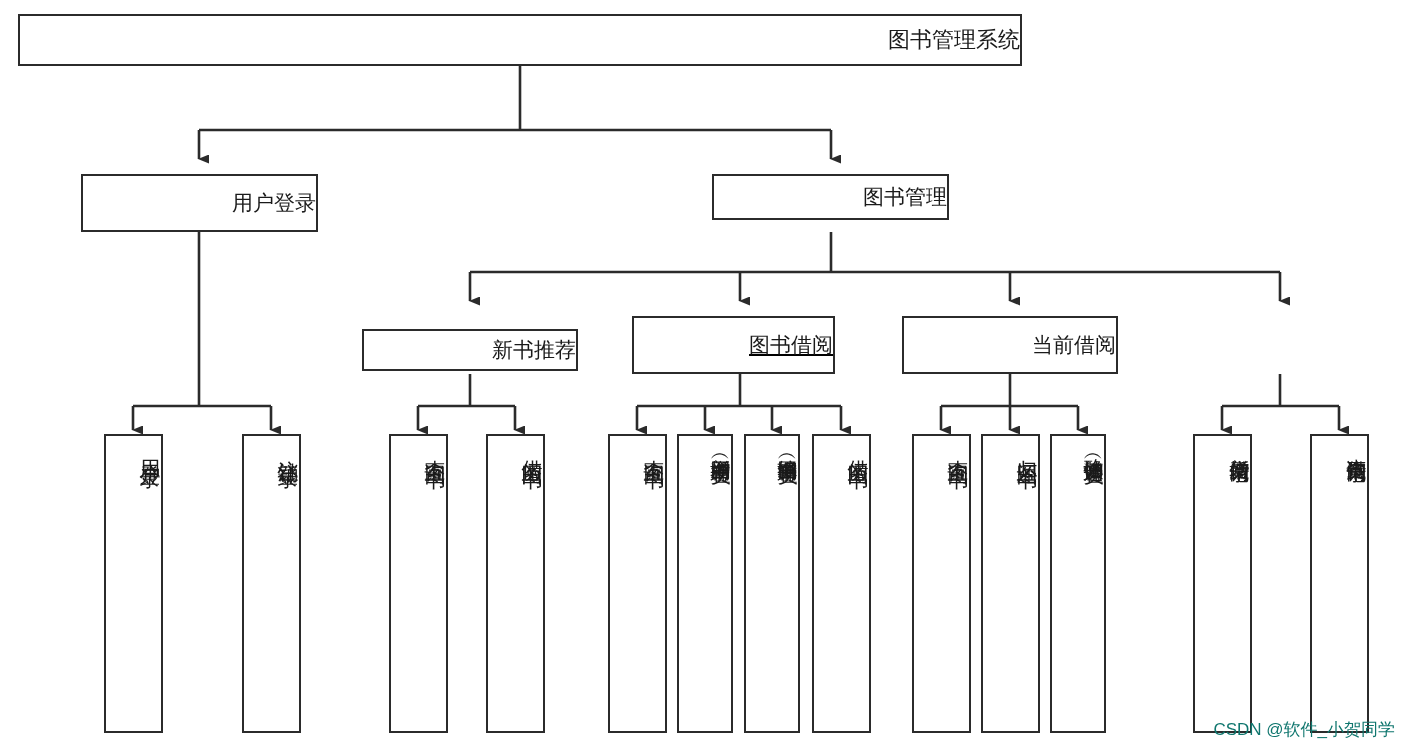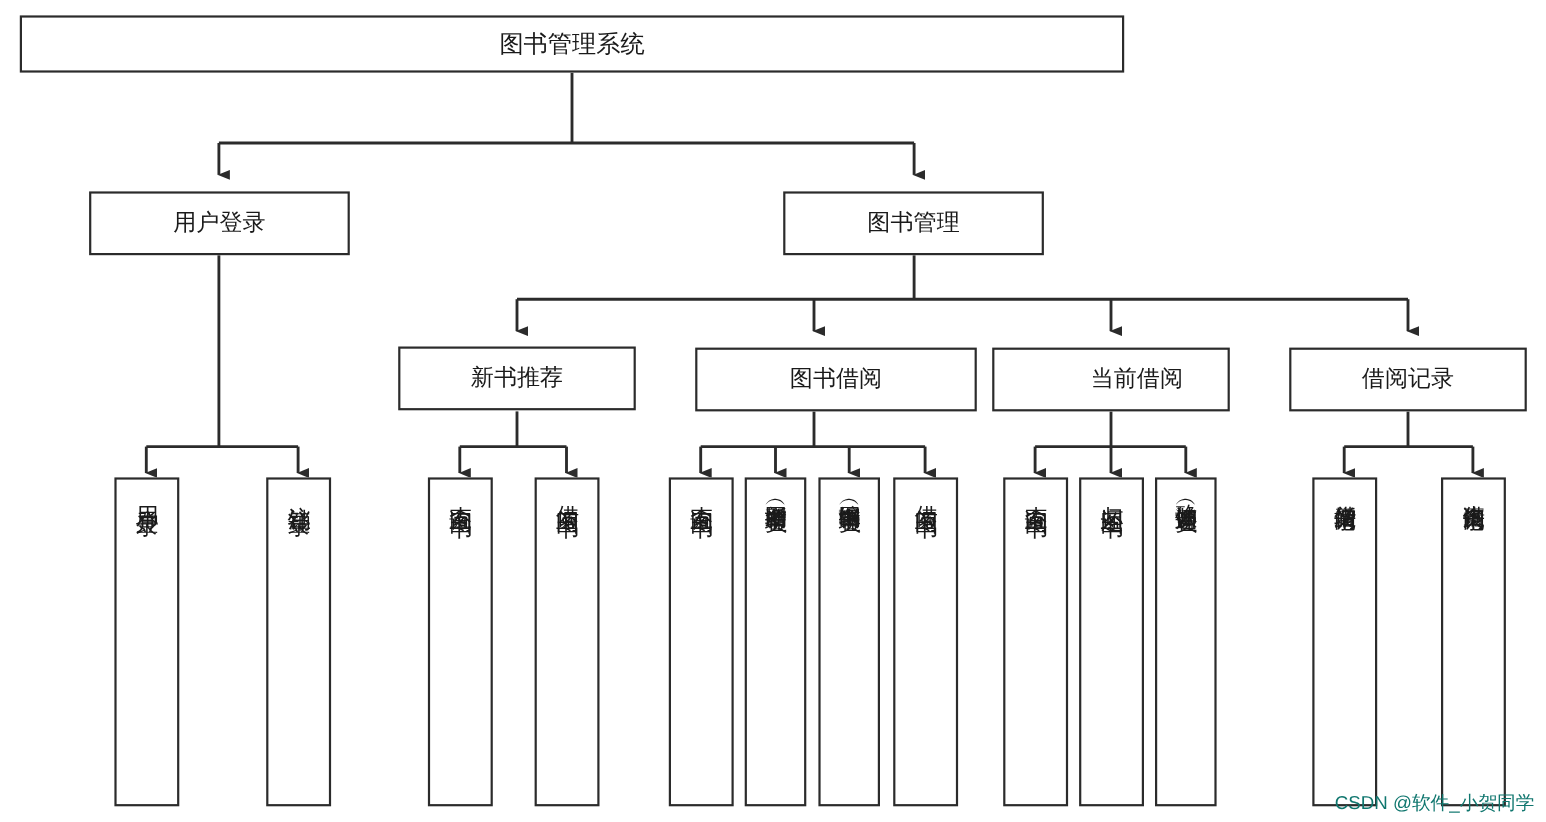--- a/index.html
+++ b/index.html
@@ -24,21 +24,21 @@
     width: 1405px;
     height: 747px;
   }
   .node {
     position: absolute;
     box-sizing: border-box;
     background: #ffffff;
     border: 2px solid #2b2b2b;
     display: flex;
     align-items: center;
-    justify-content: center;
+    justify-content: flex-end;
     z-index: 3;
   }
   .node .label {
     color: #1a1a1a;
     line-height: 1.12;
     text-align: center;
     white-space: nowrap;
   }
   .node.horizontal .label {
     font-size: 21px;
@@ -126,35 +126,32 @@
     </g>
   </svg>
 
   <div class="node root horizontal" style="left:18px; top:14px; width:1004px; height:52px;">
     <span class="label">图书管理系统</span>
   </div>
 
   <div class="node horizontal" style="left:81px; top:174px; width:237px; height:58px;">
     <span class="label">用户登录</span>
   </div>
-  <div class="node horizontal" style="left:712px; top:174px; width:237px; height:58px;">
+  <div class="node horizontal" style="left:712px; top:174px; width:237px; height:46px;">
     <span class="label">图书管理</span>
   </div>
 
-  <div class="node horizontal" style="left:362px; top:315px; width:216px; height:58px;">
+  <div class="node horizontal" style="left:362px; top:329px; width:216px; height:42px;">
     <span class="label">新书推荐</span>
   </div>
-  <div class="node horizontal" style="left:632px; top:316px; width:256px; height:58px;">
+  <div class="node horizontal" style="left:632px; top:316px; width:203px; height:58px;text-decoration:underline;">
     <span class="label">图书借阅</span>
   </div>
   <div class="node horizontal" style="left:902px; top:316px; width:216px; height:58px;padding-left:47px;">
     <span class="label">当前借阅</span>
-  </div>
-  <div class="node horizontal" style="left:1172px; top:316px; width:216px; height:58px;">
-    <span class="label">借阅记录</span>
   </div>
 
   <div class="node vertical" style="left:104px; top:434px; width:59px; height:299px;">
     <span class="label">用户登录</span>
   </div>
   <div class="node vertical" style="left:242px; top:434px; width:59px; height:299px;">
     <span class="label">注销登录</span>
   </div>
 
   <div class="node vertical" style="left:389px; top:434px; width:59px; height:299px;">

